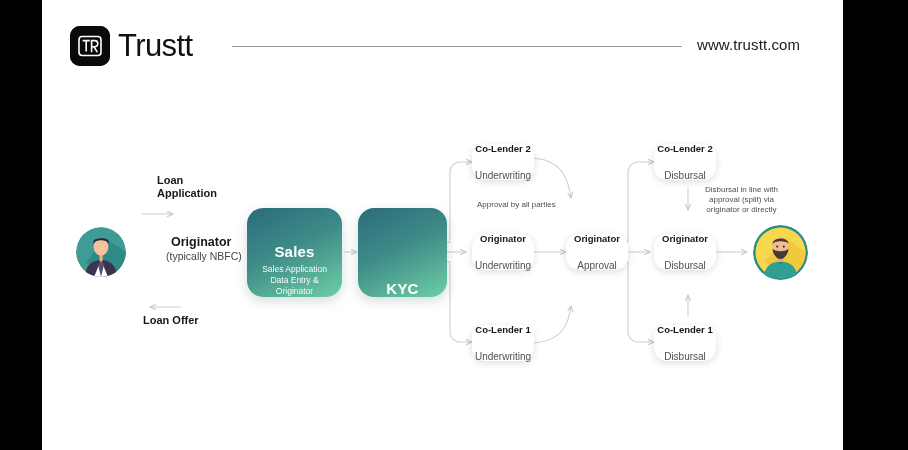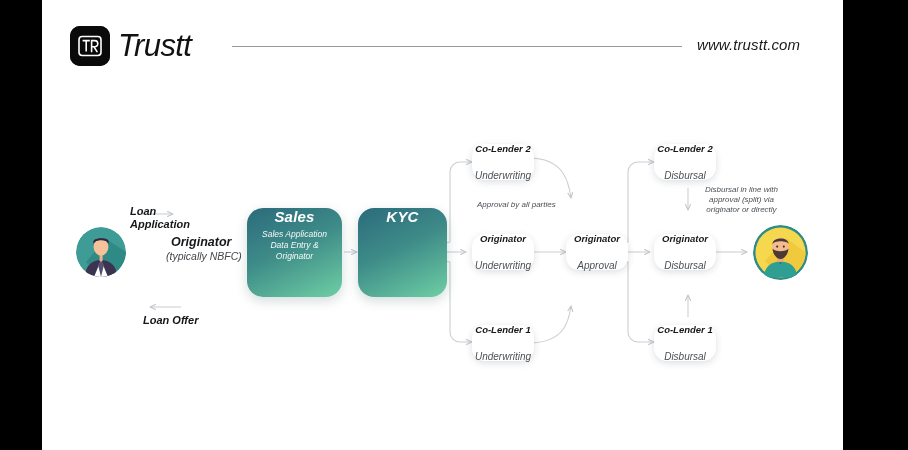--- a/index.html
+++ b/index.html
@@ -2,21 +2,21 @@
 <html><head>
 <meta charset="utf-8">
 <style>
   * { box-sizing: border-box; margin: 0; padding: 0; }
   html, body {
     width: 908px; height: 450px;
     background: #000000;
     font-family: "Liberation Sans", sans-serif;
     overflow: hidden;
   }
-  #stage { position: relative; width: 908px; height: 450px; background: #000; font-style: italic; }
+  #stage { position: relative; width: 908px; height: 450px; background: #000; }
 
   .letterbox { position: absolute; top: 0; height: 450px; background: #000000; }
   .letterbox.left  { left: 0;   width: 42px; }
   .letterbox.right { left: 843px; width: 65px; }
 
   #slide {
     position: absolute; left: 42px; top: 0;
     width: 801px; height: 450px;
     background: #ffffff;
   }
@@ -64,21 +64,21 @@
   }
   .side-sub {
     position: absolute; font-size: 10.5px; color: #44484d; white-space: nowrap;
   }
 
   .stage-box {
     position: absolute; border-radius: 16px;
     background: linear-gradient(155deg, #2b6b7c 0%, #3e8b88 45%, #6ecfa4 100%);
     box-shadow: 0 4px 12px rgba(20,60,60,.18);
     color: #ffffff; text-align: center;
-    display: flex; flex-direction: column; align-items: center; justify-content: flex-start;
+    display: flex; flex-direction: column; align-items: center; justify-content: flex-end;
   }
   .stage-title { font-size: 15px; font-weight: bold; letter-spacing: .2px; }
   .stage-sub { font-size: 8.5px; line-height: 11px; margin-top: 4px; opacity: .95; }
 
   .node {
     position: absolute; background: #ffffff; border-radius: 13px;
     box-shadow: 0 2px 7px rgba(40,50,70,.16);
     display: flex; flex-direction: column; align-items: center; justify-content: center;
     text-align: left;
   }
@@ -172,21 +172,21 @@
           <path d="M9,50 C9,38 17,33 25,33 C33,33 41,38 41,50 Z" fill="#3b3350"></path>
           <path d="M25,33 L18,50 L25,50 L32,50 L25,33 Z" fill="#ffffff"></path>
           <path d="M25,34 L22,38 L25,50 L28,38 Z" fill="#55506e"></path>
           <rect x="23.6" y="26" width="3" height="8" fill="#f0b089"></rect>
           <ellipse cx="25" cy="20" rx="7.4" ry="8.6" fill="#f6c19b"></ellipse>
           <path d="M17.4,18.5 C17.4,11 32.6,11 32.6,18 L32.6,15 C32.6,10.2 17.4,10.2 17.4,15.6 Z" fill="#3b3350"></path>
           <path d="M17.6,16.4 C19,12.2 31,12 32.4,16.2 L32.4,13.6 C31,10.2 19,10.4 17.6,13.8 Z" fill="#2e2940"></path>
         </svg>
       </div>
 
-      <div class="side-label" style="left:88px; top:82px;margin-top:31px;">
+      <div class="side-label" style="left:115px; top:82px;">
         <span>Loan</span><br>
         <span>Application</span>
       </div>
       <div class="side-title" style="left:129px; top:143px;">Originator</div>
       <div class="side-sub" style="left:124px; top:158px;">(typically NBFC)</div>
       <div class="side-label" style="left:101px; top:222px;text-align:right;">Loan Offer</div>
 
       <div class="stage-box" style="left:205px; top:116px; width:95px; height:89px;">
         <div class="stage-title">Sales</div>
         <div class="stage-sub">

